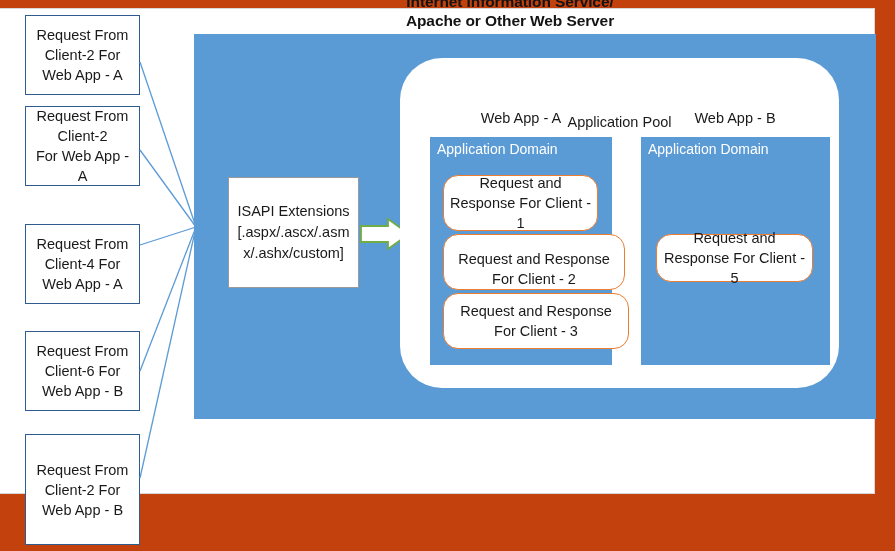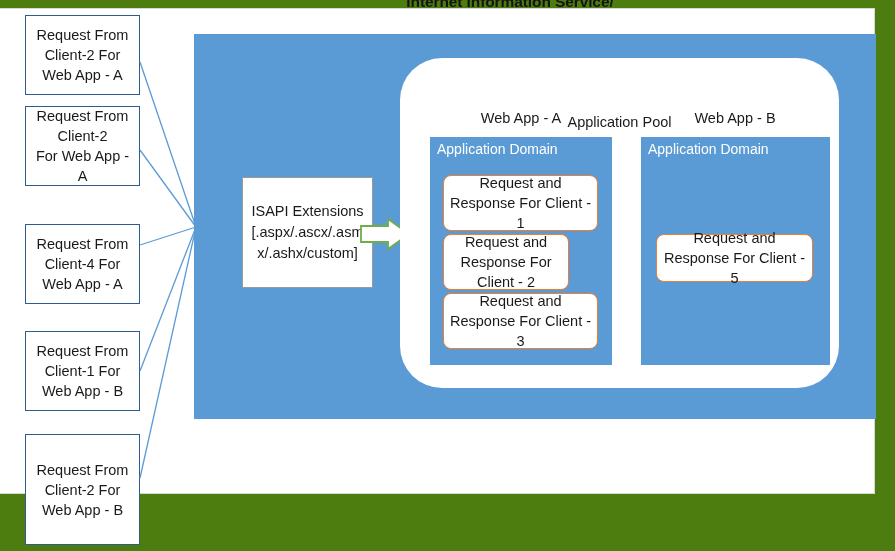--- a/index.html
+++ b/index.html
@@ -6,21 +6,21 @@
     margin: 0;
     padding: 0;
     background: #efefef;
     font-family: "Liberation Sans", sans-serif;
   }
   #page {
     position: relative;
     width: 895px;
     height: 551px;
     overflow: hidden;
-    background: #4d7c0f;
+    background: #c2410c;
   }
   
   #sheet {
     position: absolute;
     left: 0px;
     top: 8px;
     width: 875px;
     height: 486px;
     background: #ffffff;
     border: 1px solid #d8d8d8;
@@ -116,21 +116,21 @@
     top: 3px;
     font-size: 14px;
     color: #ffffff;
   }
 
   
   .rr-box {
     position: absolute;
     background: #ffffff;
     border: 1.6px solid #ed7d31;
-    border-radius: 8px;
+    border-radius: 15px;
     box-sizing: border-box;
     display: flex;
     align-items: center;
     justify-content: center;
     text-align: center;
     font-size: 14.5px;
     color: #1a1a1a;
     line-height: 20px;
     padding: 0 4px;
   }
@@ -146,21 +146,20 @@
     border: 1.2px solid #9a9a9a;
     box-sizing: border-box;
     display: flex;
     align-items: center;
     justify-content: center;
     text-align: center;
     font-size: 14.5px;
     color: #1a1a1a;
     line-height: 21px;
     padding: 0 4px;
-    margin-left: 14px;
   }
 
   
   #lines, #arrow {
     position: absolute;
     left: 0;
     top: 0;
     width: 895px;
     height: 551px;
     pointer-events: none;
@@ -179,20 +178,21 @@
 </style>
 </head>
 <body>
 
 <div id="page">
 
   <div id="sheet"></div>
 
   <div id="title">
     <div>Internet Information Service/</div>
+    <div>Apache or Other Web Server</div>
   </div>
 
   <div class="client-box" style="left:25px; top:15px; width:115px; height:80px;">
     <div>
       <span>Request From</span>
       <span>Client-2 For</span>
       <span>Web App - A</span>
     </div>
   </div>
 
@@ -209,21 +209,21 @@
     <div>
       <span>Request From</span>
       <span>Client-4 For</span>
       <span>Web App - A</span>
     </div>
   </div>
 
   <div class="client-box" style="left:25px; top:331px; width:115px; height:80px;">
     <div>
       <span>Request From</span>
-      <span>Client-1 For</span>
+      <span>Client-6 For</span>
       <span>Web App - B</span>
     </div>
   </div>
 
   <div class="client-box" style="left:25px; top:434px; width:115px; height:111px;">
     <div>
       <span>Request From</span>
       <span>Client-2 For</span>
       <span>Web App - B</span>
     </div>
@@ -265,29 +265,29 @@
   </div>
 
   <div class="rr-box" style="left:443px; top:175px; width:155px; height:56px;">
     <div>
       <span>Request and</span>
       <span>Response For Client -</span>
       <span>1</span>
     </div>
   </div>
 
-  <div class="rr-box" style="left:443px; top:234px; width:126px; height:56px;">
+  <div class="rr-box" style="left:443px; top:234px; width:182px; height:56px;align-items:flex-end;">
     <div>
       <span>Request and</span>
       <span>Response For Client -</span>
       <span>2</span>
     </div>
   </div>
 
-  <div class="rr-box" style="left:443px; top:293px; width:155px; height:56px;">
+  <div class="rr-box" style="left:443px; top:293px; width:186px; height:56px;">
     <div>
       <span>Request and</span>
       <span>Response For Client -</span>
       <span>3</span>
     </div>
   </div>
 
   <div class="app-domain" style="left:641px; top:137px; width:189px; height:228px;">
     <div class="app-domain-label">Application Domain</div>
   </div>

